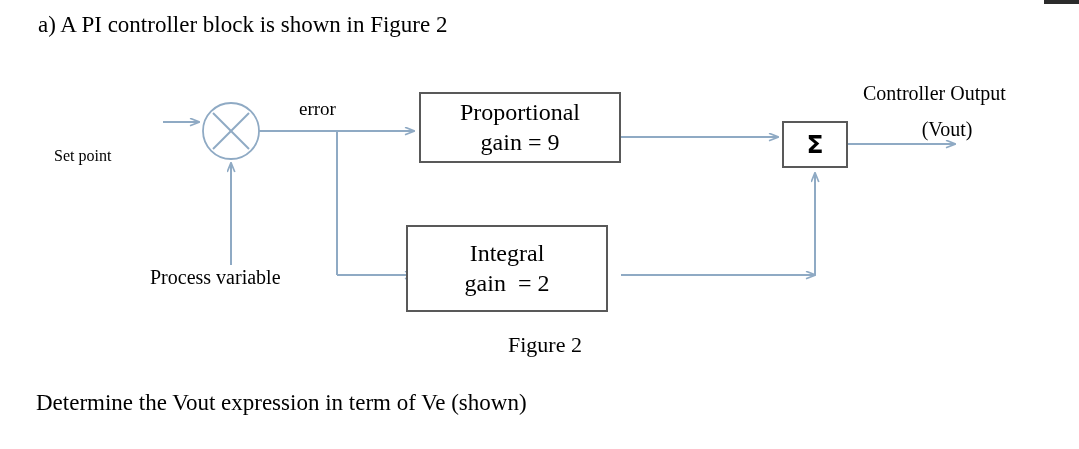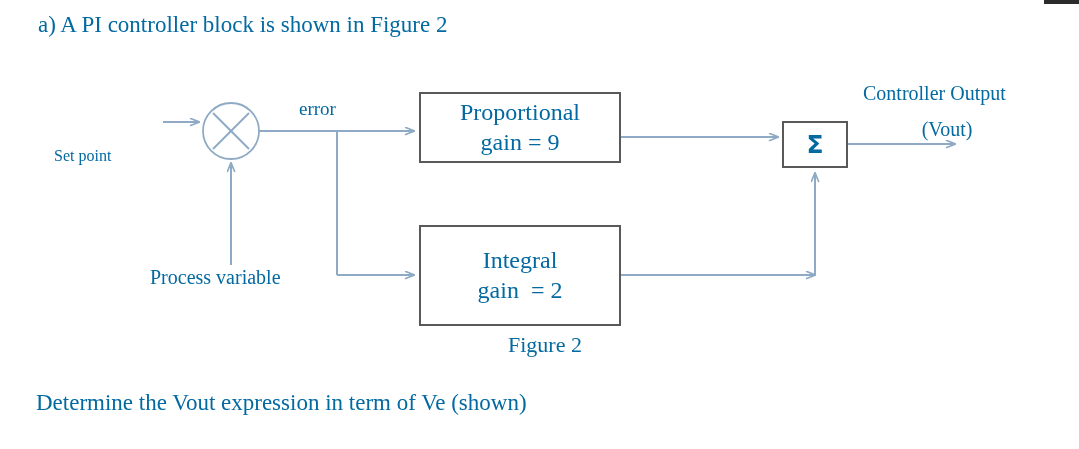--- a/index.html
+++ b/index.html
@@ -7,21 +7,21 @@
     padding: 0;
     background: #ffffff;
   }
   #page {
     position: relative;
     width: 1079px;
     height: 449px;
     background: #ffffff;
     overflow: hidden;
     font-family: "Liberation Serif", "DejaVu Serif", serif;
-    color: #0369a1;
+    color: #000000;
   }
   .top-edge {
     position: absolute;
     left: 1044px;
     top: 0;
     width: 35px;
     height: 4px;
     background: #2b2b2b;
   }
   .txt {
@@ -88,24 +88,24 @@
     line-height: 1.22;
     white-space: pre;
   }
   #block-proportional {
     left: 419px;
     top: 92px;
     width: 202px;
     height: 71px;
   }
   #block-integral {
-    left: 419px;
+    left: 406px;
     top: 225px;
     width: 202px;
-    height: 101px;
+    height: 87px;
   }
   #block-sum {
     left: 782px;
     top: 121px;
     width: 66px;
     height: 47px;
   }
   #block-sum .sigma {
     font-size: 25px;
     font-weight: bold;

